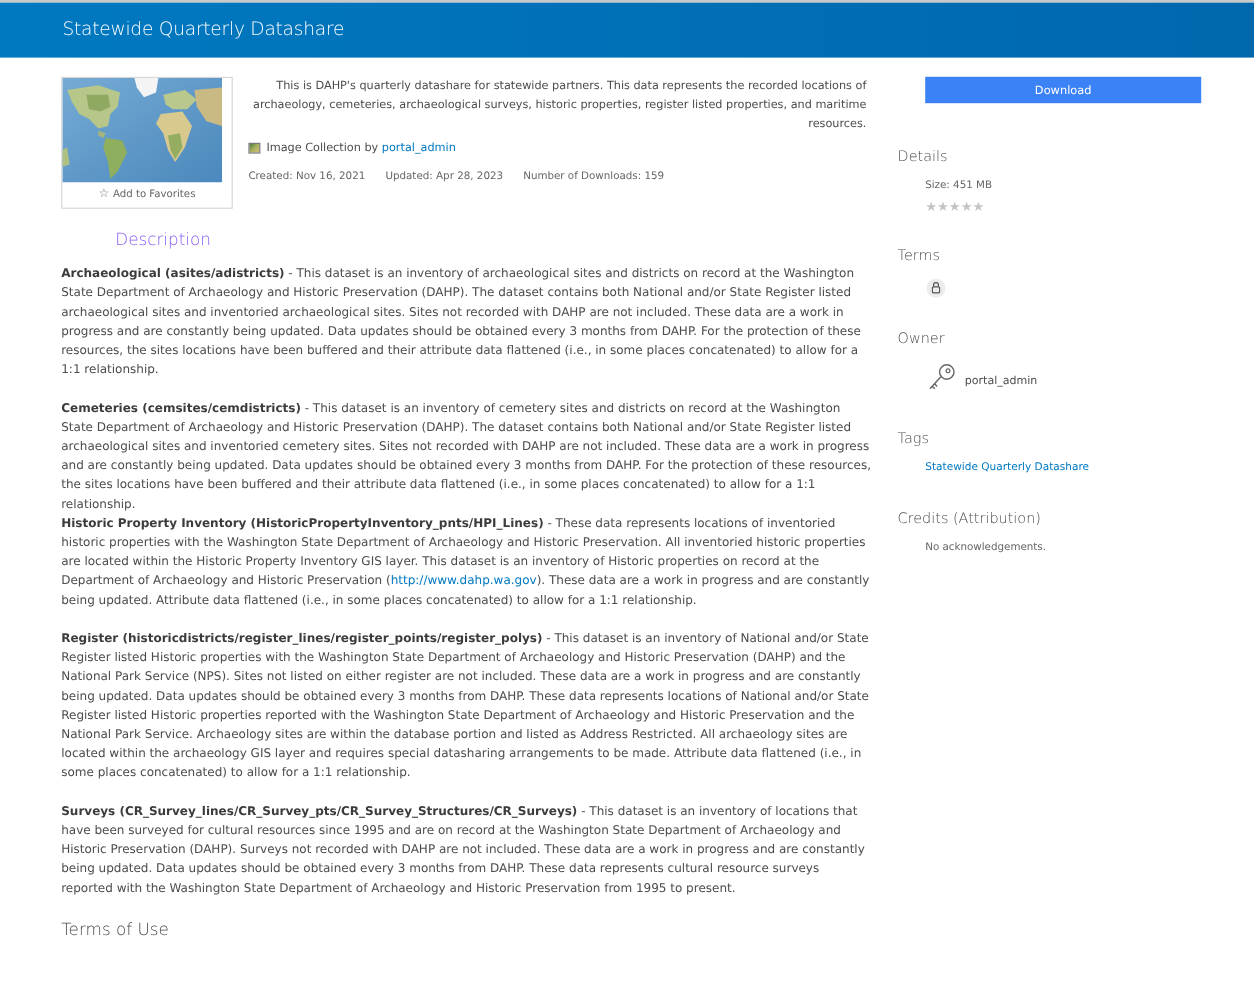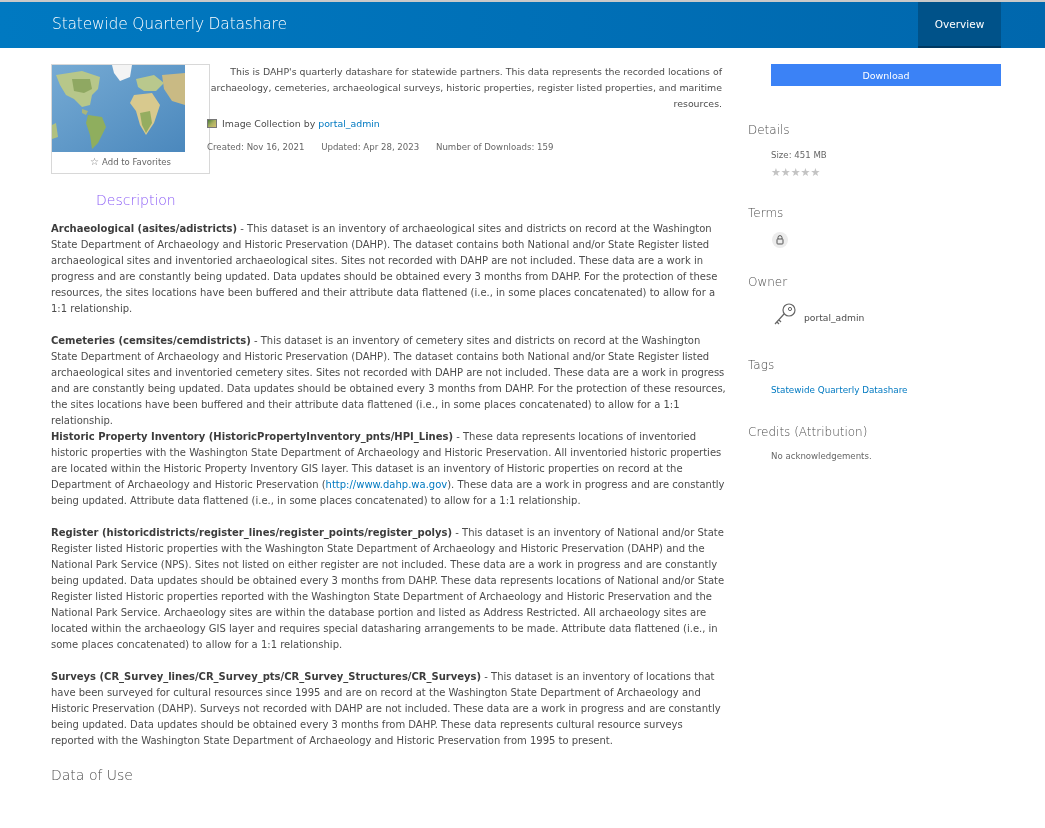--- a/index.html
+++ b/index.html
@@ -13,21 +13,21 @@
   .header-title {
     position: absolute; left: 52px; top: 13px;
     font-size: 15.5px; color: #fff; letter-spacing: -0.2px; font-weight: 300;
   }
   .nav-tab {
     position: absolute; left: 918px; top: 0; width: 83px; height: 46px;
     background: #005289; border-bottom: 2px solid #003a63;
     color: #fff; font-size: 10.5px; text-align: center; line-height: 44px; cursor: pointer;
   }
   .thumb-card {
-    position: absolute; left: 51px; top: 64px; width: 159px; height: 110px;
+    position: absolute; left: 51px; top: 64px; width: 143px; height: 110px;
     border: 1px solid #d8d8d8; background: #fff;
   }
   .thumb-img {
     width: 133px; height: 87px; display: block;
   }
   .fav {
     height: 21px; font-size: 8.5px; color: #666; text-align: center; line-height: 20px; cursor: pointer;
   }
   .fav .star { font-size: 10px; margin-right: 3px; color: #777; }
   .summary {
@@ -76,21 +76,20 @@
   }
   .owner-row { position: absolute; left: 772px; top: 302px; display: flex; align-items: center; }
   .owner-row .name { font-size: 9.2px; color: #4c4c4c; margin-left: 6px; margin-top: 4px; }
   .tag { position: absolute; left: 771px; top: 385px; font-size: 8.8px; }
 </style>
 </head>
 <body>
 
 <div class="header">
   <div class="header-title">Statewide Quarterly Datashare</div>
-  <div class="nav-tab">Overview</div>
 </div>
 
 <div class="thumb-card">
   <svg class="thumb-img" viewBox="0 0 133 87" xmlns="http://www.w3.org/2000/svg">
     <rect width="133" height="87" fill="#5b98c9"></rect>
     <rect width="133" height="87" fill="url(#g)" opacity="0.35"></rect>
     <defs>
         <linearGradient id="g" x1="0" y1="0" x2="1" y2="1">
           <stop offset="0" stop-color="#a8cde8"></stop>
           <stop offset="1" stop-color="#2d6aa6"></stop>
@@ -128,21 +127,21 @@
 <div class="desc-head">Description</div>
 
 <div class="desc">
   <p><b>Archaeological (asites/adistricts)</b><span> - This dataset is an inventory of archaeological sites and districts on record at the Washington State Department of Archaeology and Historic Preservation (DAHP). The dataset contains both National and/or State Register listed archaeological sites and inventoried archaeological sites. Sites not recorded with DAHP are not included. These data are a work in progress and are constantly being updated. Data updates should be obtained every 3 months from DAHP. For the protection of these resources, the sites locations have been buffered and their attribute data flattened (i.e., in some places concatenated) to allow for a 1:1 relationship.</span></p>
   <p class="tight"><b>Cemeteries (cemsites/cemdistricts)</b><span> - This dataset is an inventory of cemetery sites and districts on record at the Washington State Department of Archaeology and Historic Preservation (DAHP). The dataset contains both National and/or State Register listed archaeological sites and inventoried cemetery sites. Sites not recorded with DAHP are not included. These data are a work in progress and are constantly being updated. Data updates should be obtained every 3 months from DAHP. For the protection of these resources, the sites locations have been buffered and their attribute data flattened (i.e., in some places concatenated) to allow for a 1:1 relationship.</span></p>
   <p><b>Historic Property Inventory (HistoricPropertyInventory_pnts/HPI_Lines)</b><span> - These data represents locations of inventoried historic properties with the Washington State Department of Archaeology and Historic Preservation. All inventoried historic properties are located within the Historic Property Inventory GIS layer. This dataset is an inventory of Historic properties on record at the Department of Archaeology and Historic Preservation (</span><a>http://www.dahp.wa.gov</a><span>). These data are a work in progress and are constantly being updated. Attribute data flattened (i.e., in some places concatenated) to allow for a 1:1 relationship.</span></p>
   <p><b>Register (historicdistricts/register_lines/register_points/register_polys)</b><span> - This dataset is an inventory of National and/or State Register listed Historic properties with the Washington State Department of Archaeology and Historic Preservation (DAHP) and the National Park Service (NPS). Sites not listed on either register are not included. These data are a work in progress and are constantly being updated. Data updates should be obtained every 3 months from DAHP. These data represents locations of National and/or State Register listed Historic properties reported with the Washington State Department of Archaeology and Historic Preservation and the National Park Service. Archaeology sites are within the database portion and listed as Address Restricted. All archaeology sites are located within the archaeology GIS layer and requires special datasharing arrangements to be made. Attribute data flattened (i.e., in some places concatenated) to allow for a 1:1 relationship.</span></p>
   <p><b>Surveys (CR_Survey_lines/CR_Survey_pts/CR_Survey_Structures/CR_Surveys)</b><span> - This dataset is an inventory of locations that have been surveyed for cultural resources since 1995 and are on record at the Washington State Department of Archaeology and Historic Preservation (DAHP). Surveys not recorded with DAHP are not included. These data are a work in progress and are constantly being updated. Data updates should be obtained every 3 months from DAHP. These data represents cultural resource surveys reported with the Washington State Department of Archaeology and Historic Preservation from 1995 to present.</span></p>
 </div>
 
-<div class="terms-head">Data of Use</div>
+<div class="terms-head">Terms of Use</div>
 <div class="terms">No special restrictions or limitations on using the item's content have been provided.</div>
 
 <button class="download">Download</button>
 
 <div class="side-head" style="top:123px">Details</div>
 <div class="side-text" style="top:150px">Size: 451 MB</div>
 <div class="stars">★★★★★</div>
 
 <div class="side-head" style="top:206px">Terms</div>
 <div class="lock">

